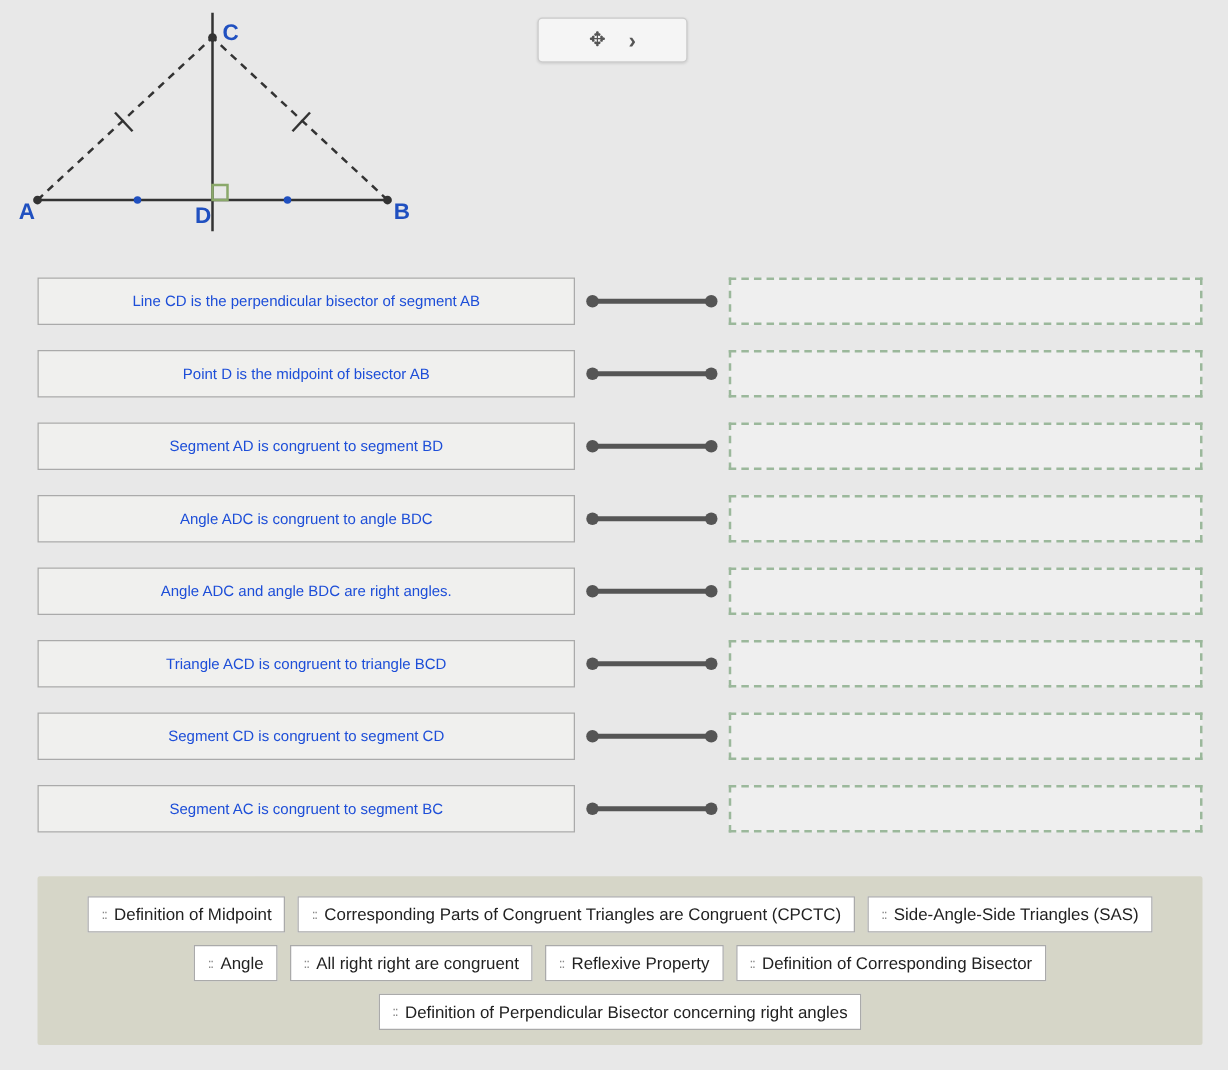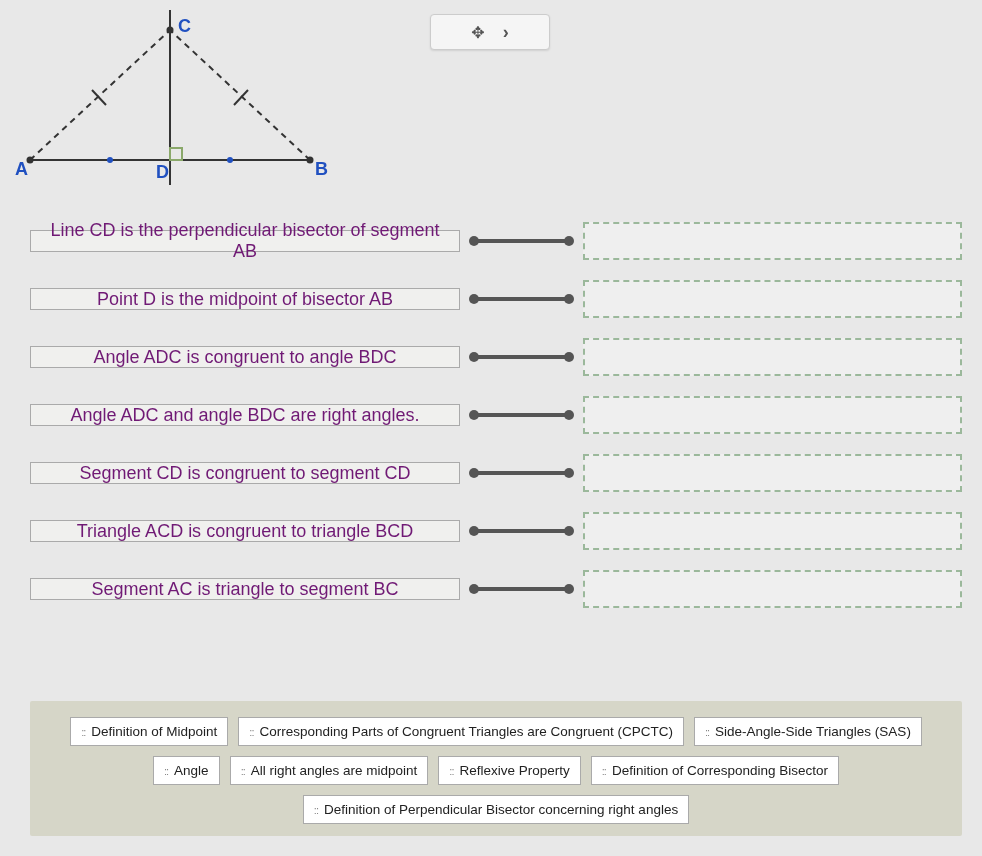--- a/index.html
+++ b/index.html
@@ -42,28 +42,28 @@
     right: 20px;
   }
   .proof-row {
     display: flex;
     align-items: center;
     margin-bottom: 16px;
     height: 42px;
   }
   .statement-box {
     width: 430px;
-    height: 22px;
+    height: 38px;
     background: #f0f0ee;
     border: 1px solid #aaa;
     display: flex;
     align-items: center;
     justify-content: center;
-    font-size: 18px;
-    color: #701a75;
+    font-size: 12px;
+    color: #1d4ed8;
     text-align: center;
     padding: 0 6px;
   }
   .connector {
     width: 95px;
     height: 4px;
     background: #555;
     position: relative;
     margin: 0 4px 0 14px;
   }
@@ -163,41 +163,46 @@
     <div class="statement-box">Line CD is the perpendicular bisector of segment AB</div>
     <div class="connector"></div>
     <div class="drop-target"></div>
   </div>
   <div class="proof-row">
     <div class="statement-box">Point D is the midpoint of bisector AB</div>
     <div class="connector"></div>
     <div class="drop-target"></div>
   </div>
   <div class="proof-row">
+    <div class="statement-box">Segment AD is congruent to segment BD</div>
+    <div class="connector"></div>
+    <div class="drop-target"></div>
+  </div>
+  <div class="proof-row">
     <div class="statement-box">Angle ADC is congruent to angle BDC</div>
     <div class="connector"></div>
     <div class="drop-target"></div>
   </div>
   <div class="proof-row">
     <div class="statement-box">Angle ADC and angle BDC are right angles.</div>
     <div class="connector"></div>
     <div class="drop-target"></div>
   </div>
   <div class="proof-row">
+    <div class="statement-box">Triangle ACD is congruent to triangle BCD</div>
+    <div class="connector"></div>
+    <div class="drop-target"></div>
+  </div>
+  <div class="proof-row">
     <div class="statement-box">Segment CD is congruent to segment CD</div>
     <div class="connector"></div>
     <div class="drop-target"></div>
   </div>
   <div class="proof-row">
-    <div class="statement-box">Triangle ACD is congruent to triangle BCD</div>
-    <div class="connector"></div>
-    <div class="drop-target"></div>
-  </div>
-  <div class="proof-row">
-    <div class="statement-box">Segment AC is triangle to segment BC</div>
+    <div class="statement-box">Segment AC is congruent to segment BC</div>
     <div class="connector"></div>
     <div class="drop-target"></div>
   </div>
 </div>
 
 <div class="answer-bank">
   <div class="answer-tile">
       <span class="grip">::</span>
       <span>Definition of Midpoint</span>
     </div>
@@ -208,21 +213,21 @@
   <div class="answer-tile">
       <span class="grip">::</span>
       <span>Side-Angle-Side Triangles (SAS)</span>
     </div>
   <div class="answer-tile">
       <span class="grip">::</span>
       <span>Angle</span>
     </div>
   <div class="answer-tile">
       <span class="grip">::</span>
-      <span>All right angles are midpoint</span>
+      <span>All right right are congruent</span>
     </div>
   <div class="answer-tile">
       <span class="grip">::</span>
       <span>Reflexive Property</span>
     </div>
   <div class="answer-tile">
       <span class="grip">::</span>
       <span>Definition of Corresponding Bisector</span>
     </div>
   <div class="answer-tile">

